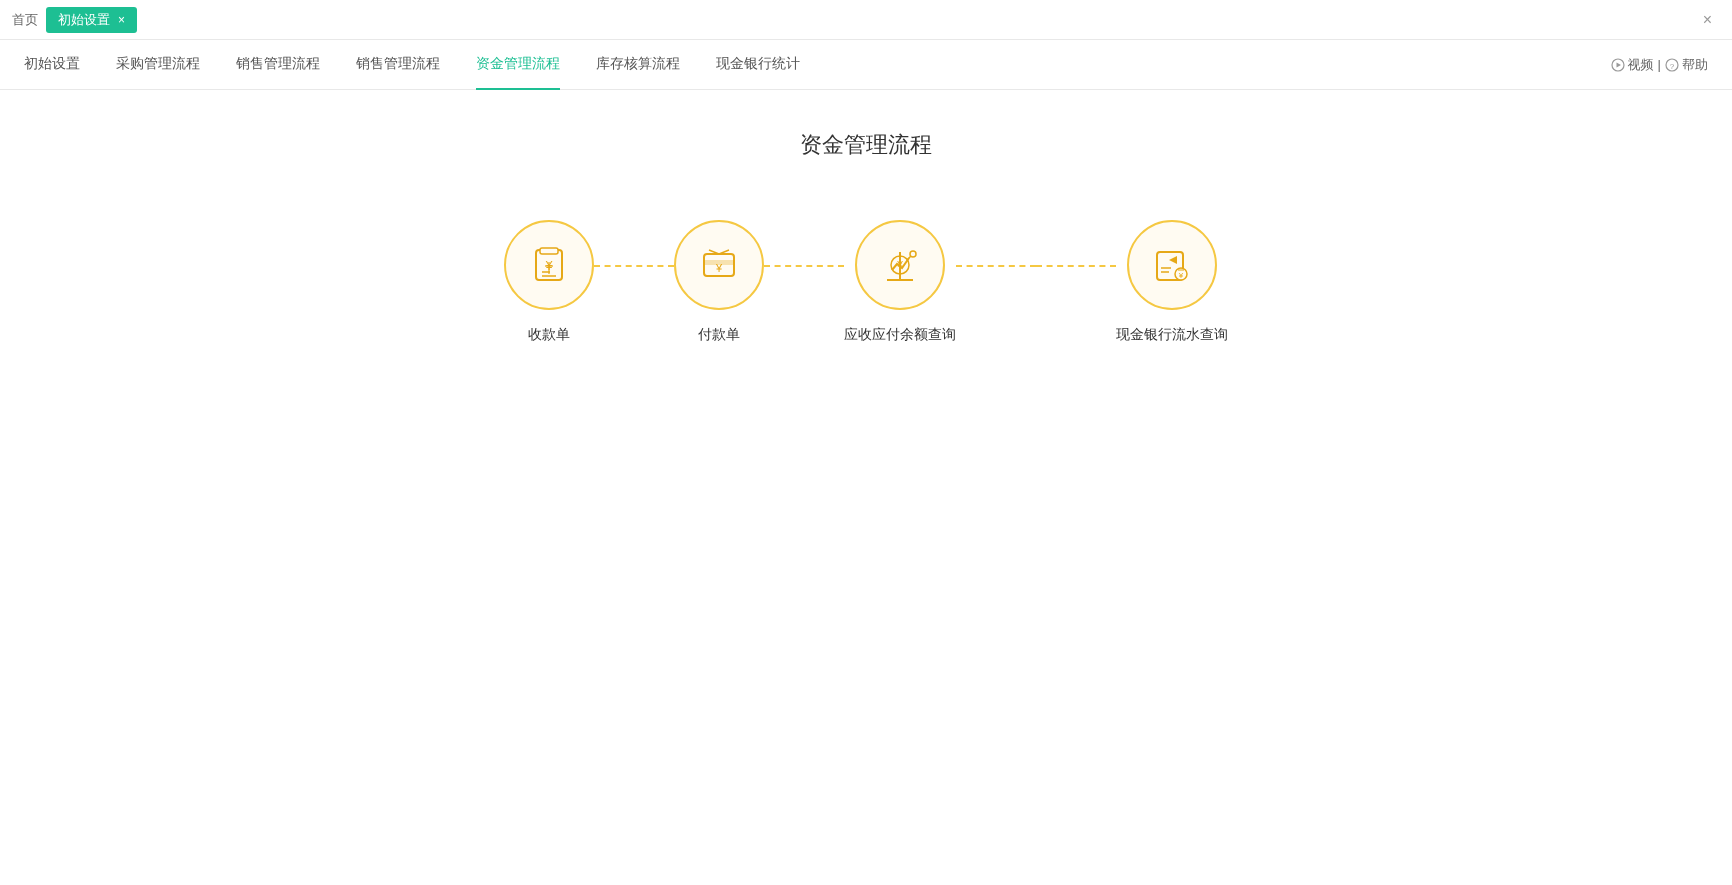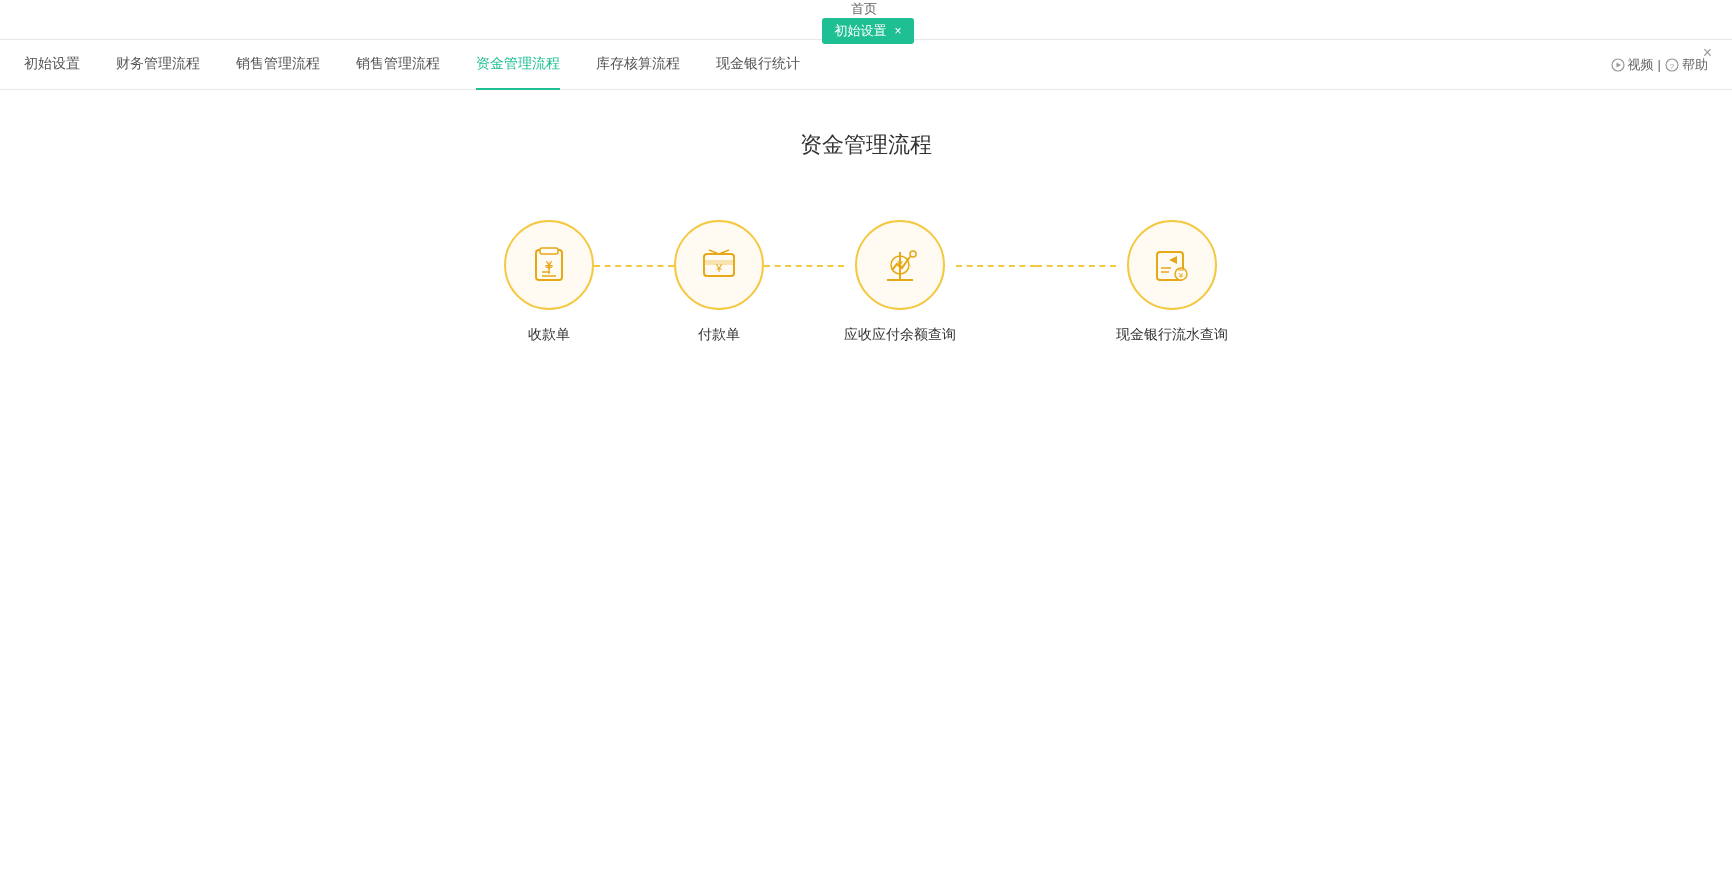--- a/index.html
+++ b/index.html
@@ -6,21 +6,20 @@
     body { font-family: "PingFang SC", "Microsoft YaHei", sans-serif; background: #fff; color: #333; font-size: 14px; }
 
     
     .top-bar {
       display: flex;
       align-items: center;
       height: 40px;
       border-bottom: 1px solid #e8e8e8;
       padding: 0 12px;
       background: #fff;
-      flex-direction: column;
     }
     .top-bar-home {
       color: #666;
       font-size: 13px;
       margin-right: 4px;
       cursor: pointer;
     }
     .top-bar-tab {
       display: flex;
       align-items: center;
@@ -156,21 +155,21 @@
   <div class="top-bar-right">
     <span class="top-bar-close-btn">×</span>
   </div>
 </div>
 
 <div class="nav-bar">
   <div class="nav-item">
     <span>初始设置</span>
   </div>
   <div class="nav-item">
-    <span>财务管理流程</span>
+    <span>采购管理流程</span>
   </div>
   <div class="nav-item">
     <span>销售管理流程</span>
   </div>
   <div class="nav-item">
     <span>销售管理流程</span>
   </div>
   <div class="nav-item active">
     <span>资金管理流程</span>
   </div>

